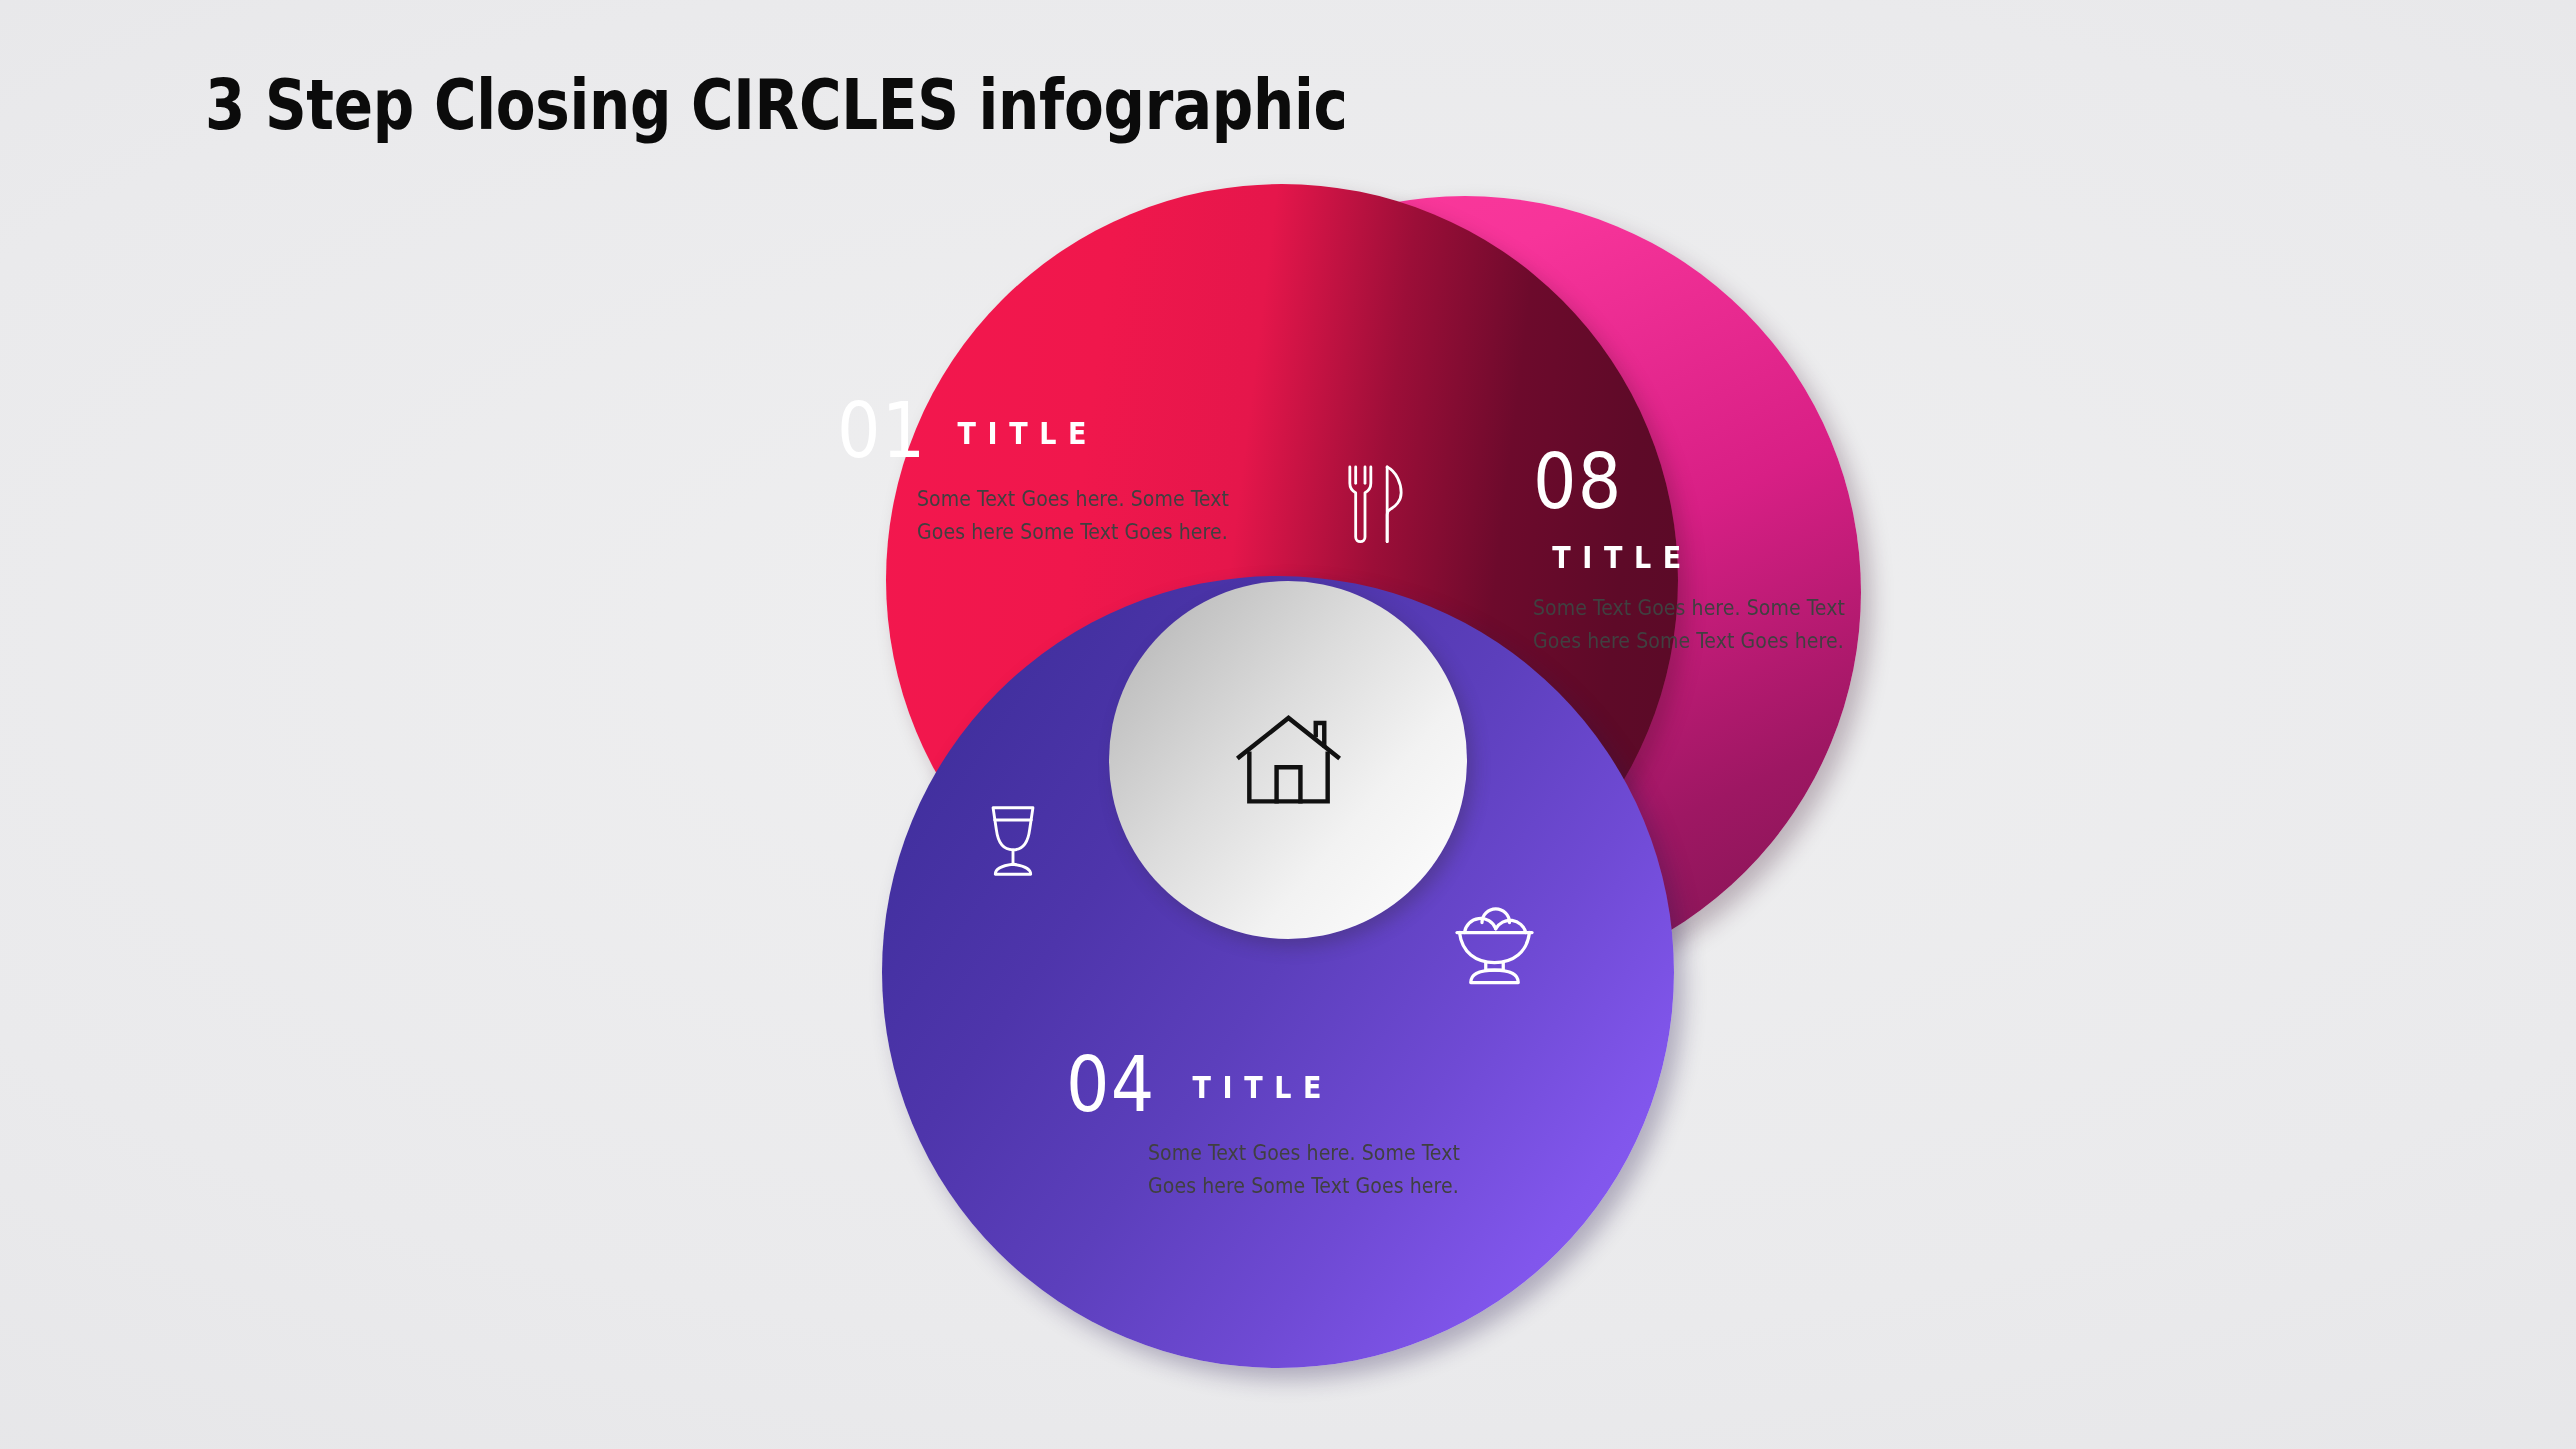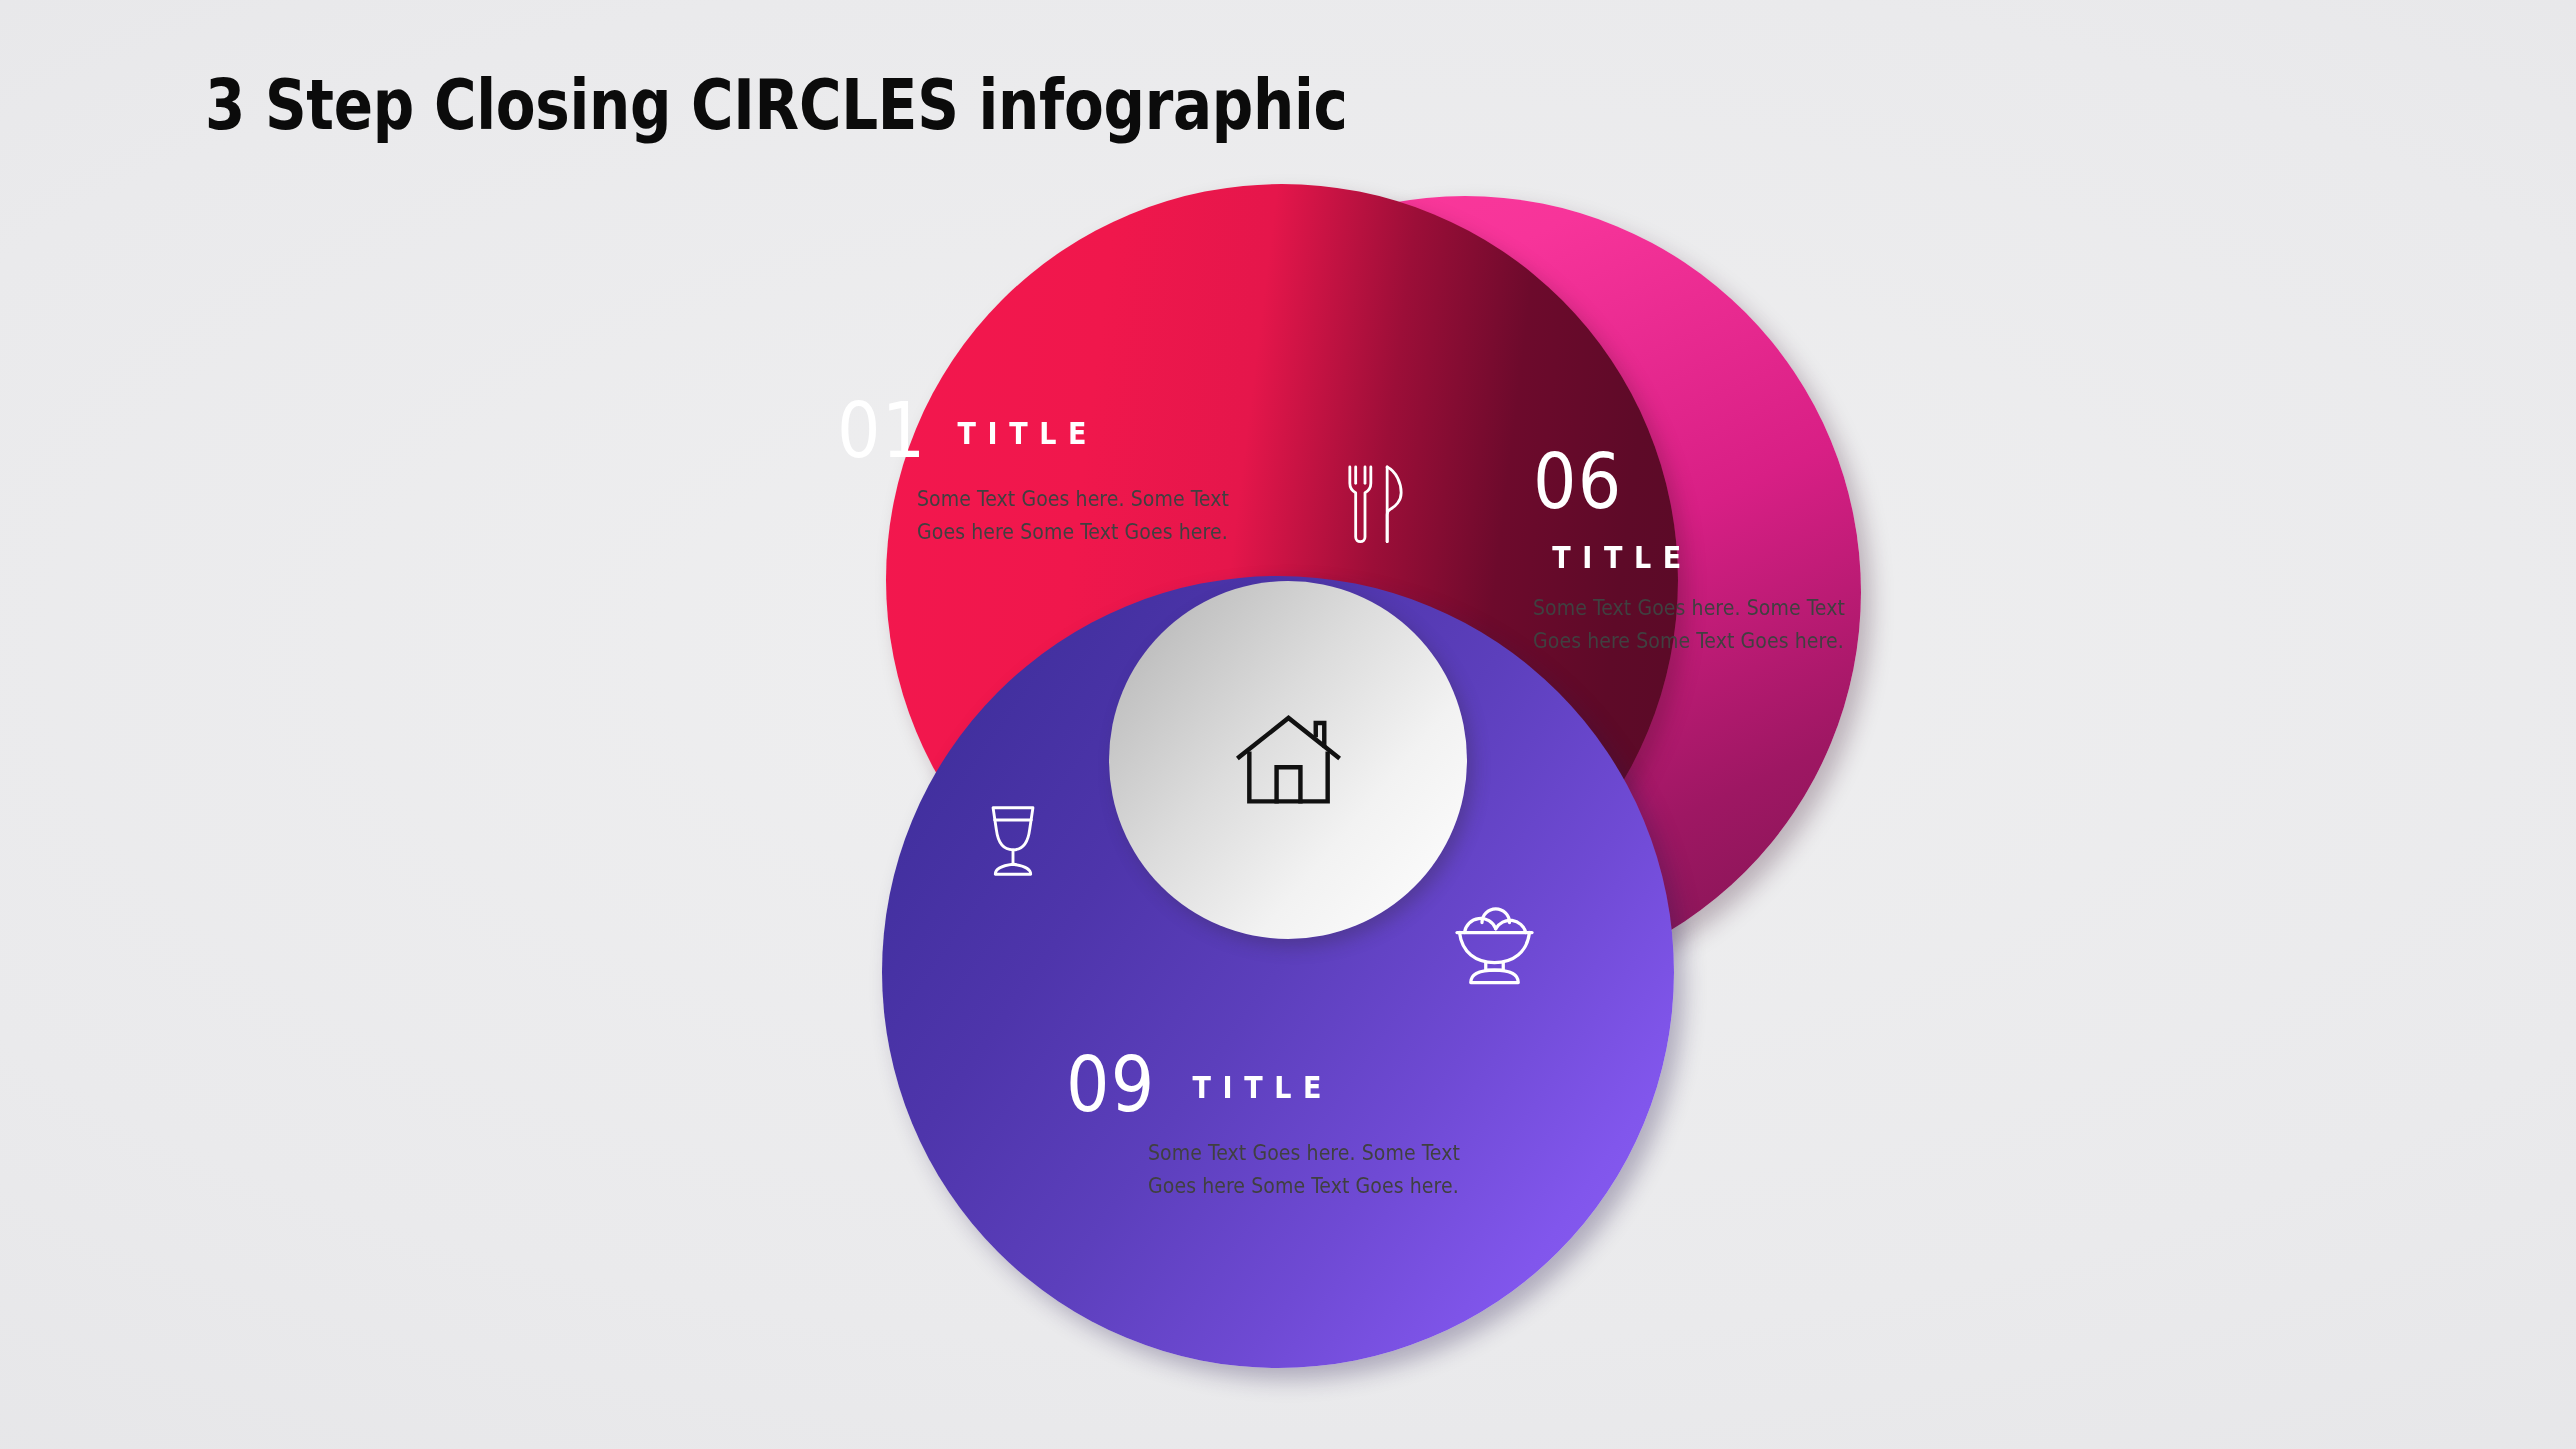--- a/index.html
+++ b/index.html
@@ -158,28 +158,28 @@
 
   <div class="panel" id="panel-01">
     <div class="num-row">
       <span class="step-num">01</span>
       <span class="step-title">TITLE</span>
     </div>
     <div class="step-body">Some Text Goes here. Some Text Goes here Some Text Goes here.</div>
   </div>
 
   <div class="panel" id="panel-02">
-    <div class="step-num">06</div>
+    <div class="step-num">08</div>
     <div class="step-title">TITLE</div>
     <div class="step-body">Some Text Goes here. Some Text Goes here Some Text Goes here.</div>
   </div>
 
   <div class="panel" id="panel-03">
     <div class="num-row">
-      <span class="step-num">09</span>
+      <span class="step-num">04</span>
       <span class="step-title">TITLE</span>
     </div>
     <div class="step-body">Some Text Goes here. Some Text Goes here Some Text Goes here.</div>
   </div>
 
   <div class="deco-icon" id="icon-cutlery">
     <svg viewBox="0 0 60 72" fill="none" stroke="#ffffff" stroke-width="2.4" stroke-linecap="round" stroke-linejoin="round">
 
       <path d="M8 6 L8 20 C8 25 11 27 13 28 L13 66 C13 68.5 14.8 70 17 70
                C19.2 70 21 68.5 21 66 L21 28 C23 27 26 25 26 20 L26 6"></path>

